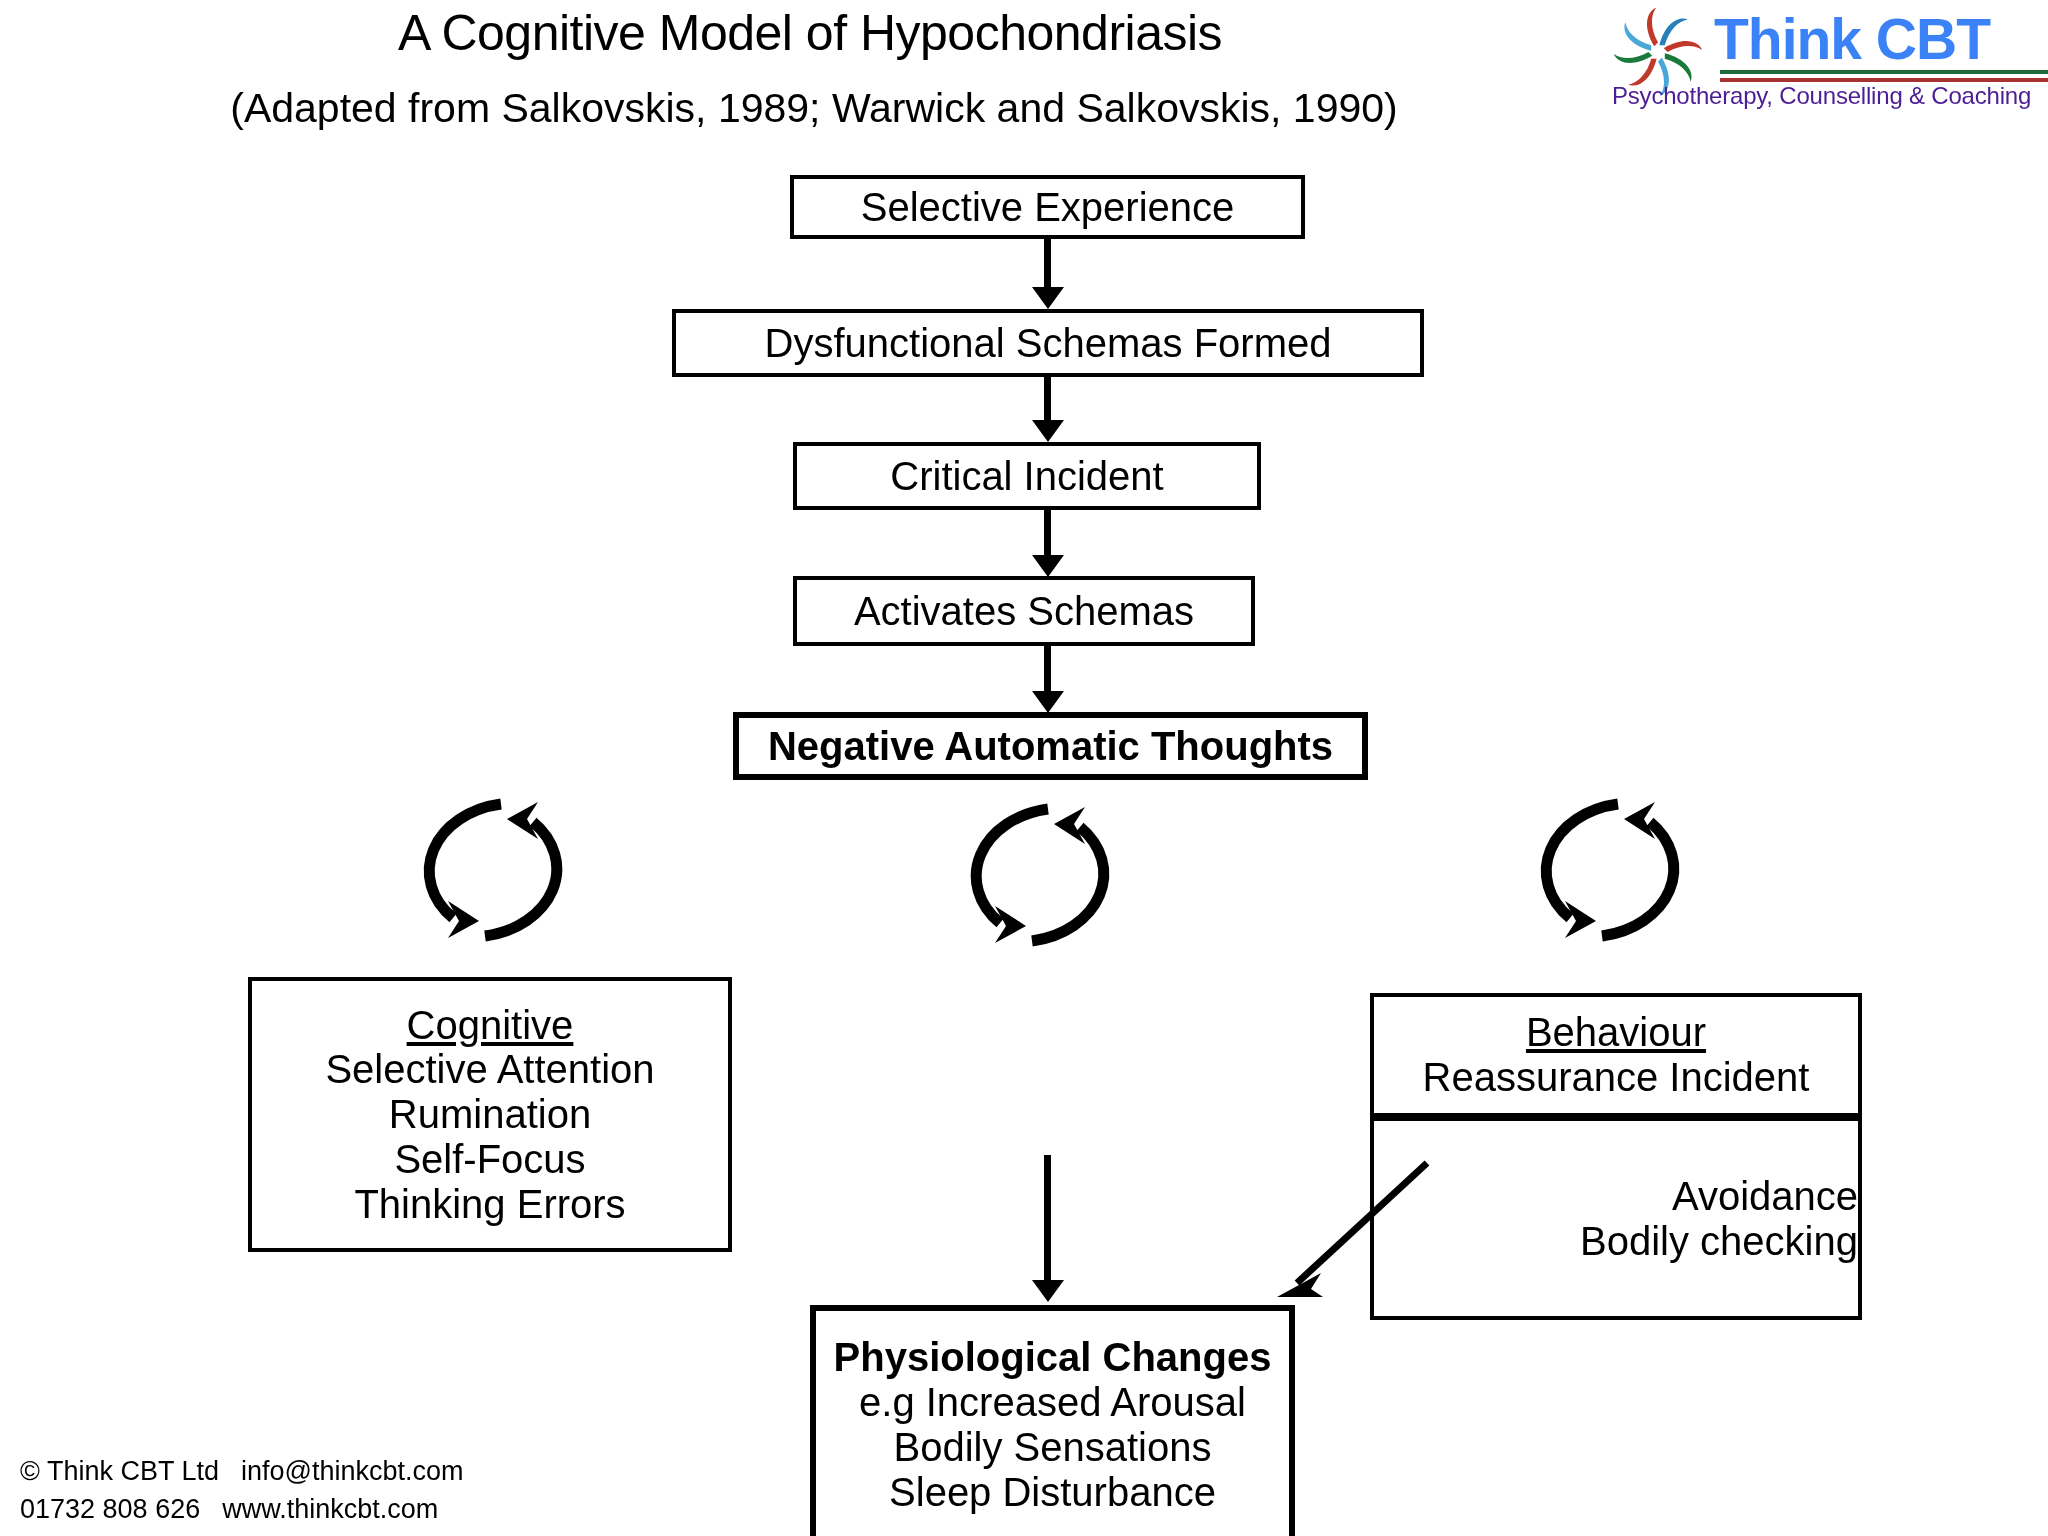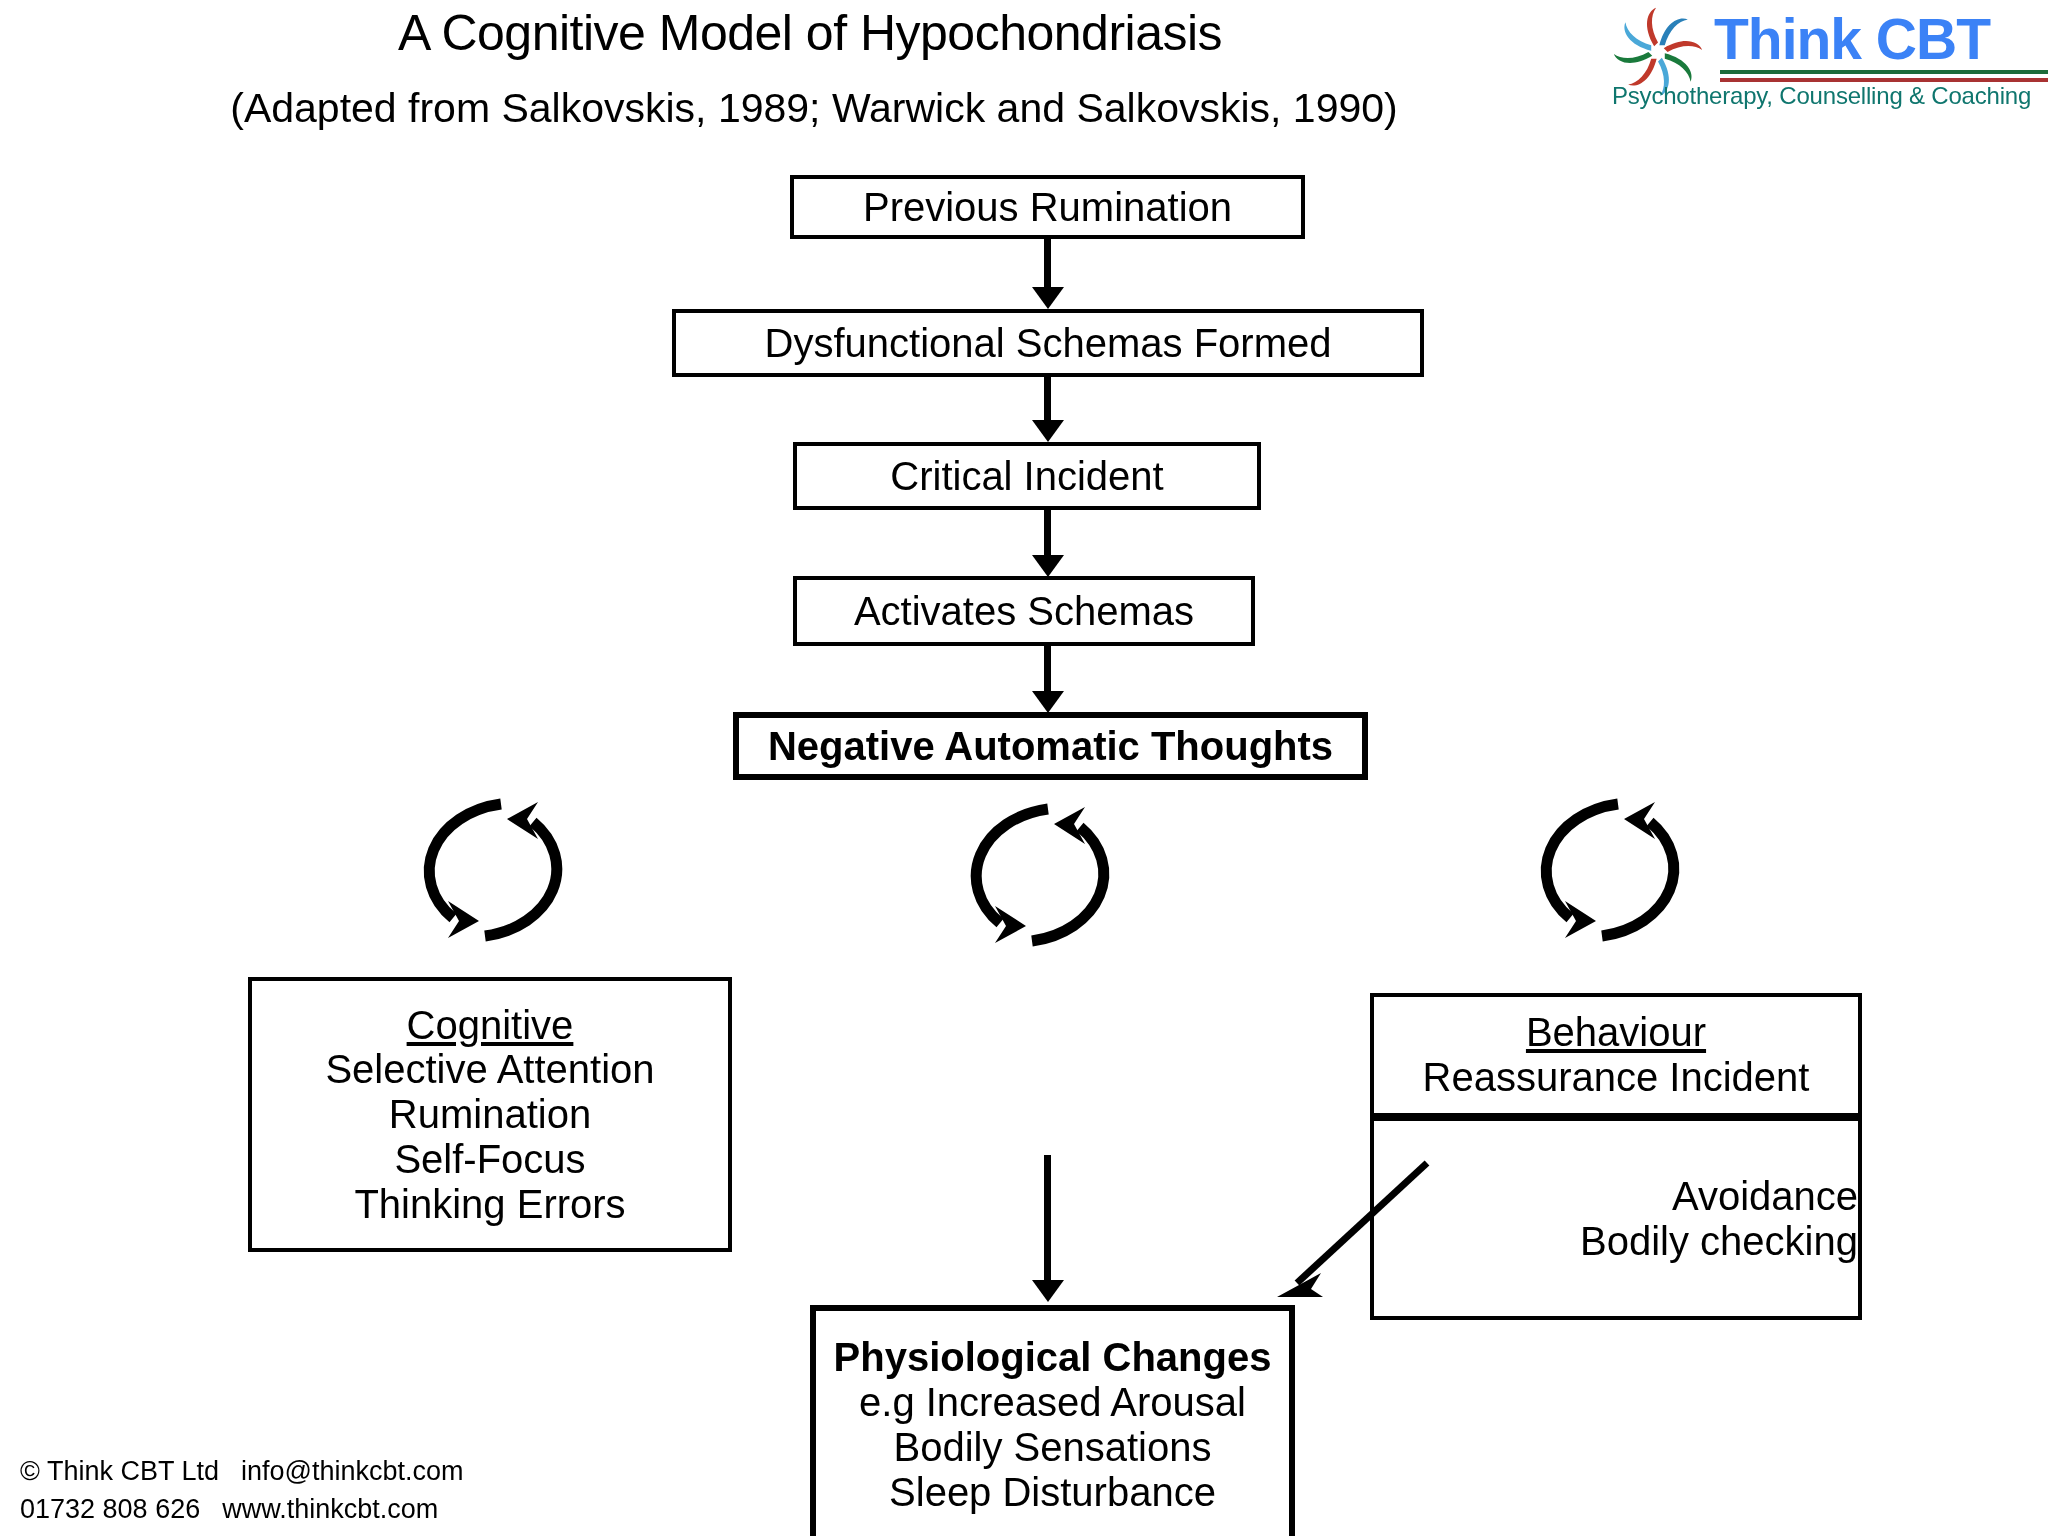--- a/index.html
+++ b/index.html
@@ -90,21 +90,21 @@
     width: 330px;
     height: 4px;
     background: #a83232;
   }
   .logo-tagline {
     position: absolute;
     left: 2px;
     top: 80px;
     font-size: 24px;
     font-weight: 400;
-    color: #0f766e;
+    color: #4c1d95;
     white-space: nowrap;
     letter-spacing: -0.2px;
     font-family: "Liberation Sans", sans-serif;
   }
 
   
   .box {
     position: absolute;
     border: 4px solid #000;
     background: #fff;
@@ -230,21 +230,21 @@
         </g>
       </svg>
     </div>
     <div class="logo-word">Think CBT</div>
     <div class="logo-rule-green"></div>
     <div class="logo-rule-red"></div>
     <div class="logo-tagline">Psychotherapy, Counselling &amp; Coaching</div>
   </div>
 
   <div class="box b-prev">
-    <span>Previous Rumination</span>
+    <span>Selective Experience</span>
   </div>
 
   <div class="box b-schemas">
     <span>Dysfunctional Schemas Formed</span>
   </div>
 
   <div class="box b-critical">
     <span>Critical Incident</span>
   </div>
 

